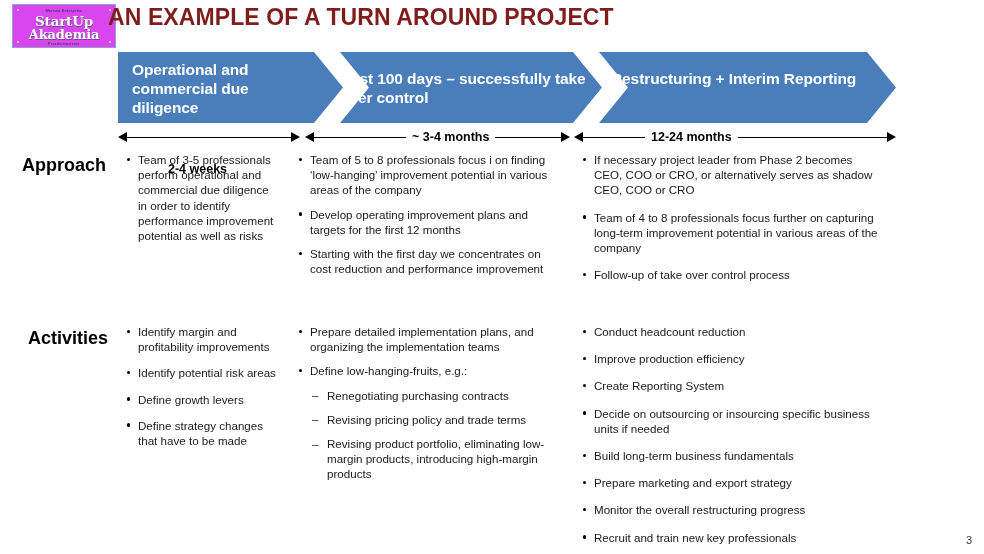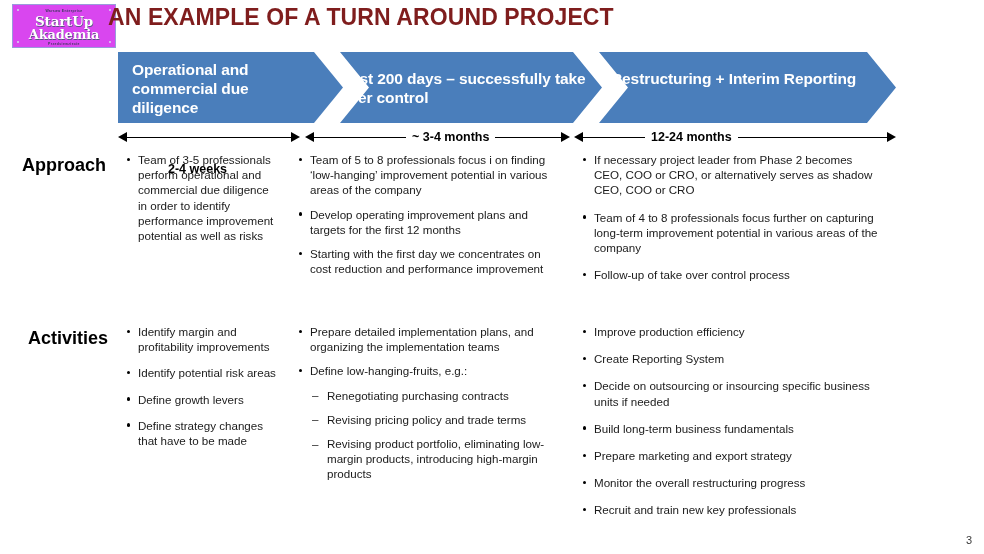--- a/index.html
+++ b/index.html
@@ -259,21 +259,21 @@
     <div class="logo-bottom">Przedsiewziecie</div>
   </div>
 
   <div class="title">AN EXAMPLE OF A TURN AROUND PROJECT</div>
 
   <div class="chevron-band">
     <div class="chev chev-1"></div>
     <div class="chev chev-2"></div>
     <div class="chev chev-3"></div>
     <div class="chev-label chev-label-1">Operational and commercial due diligence</div>
-    <div class="chev-label chev-label-2">First 200 days – successfully take over control</div>
+    <div class="chev-label chev-label-2">First 100 days – successfully take over control</div>
     <div class="chev-label chev-label-3">Restructuring + Interim Reporting</div>
   </div>
 
   <div class="timeline">
 
     <div class="tl-line" style="left:127px;width:164px;"></div>
     <div class="tl-arrow left" style="left:118px;"></div>
     <div class="tl-arrow right" style="left:291px;"></div>
     <div class="tl-text" style="left:162px;margin-top:32px;">2-4 weeks</div>
 
@@ -332,20 +332,21 @@
           <li>Renegotiating purchasing contracts</li>
           <li>Revising pricing policy and trade terms</li>
           <li>Revising product portfolio, eliminating low-margin products, introducing high-margin products</li>
         </ul>
       </li>
     </ul>
   </div>
 
   <div class="col activities-c3">
     <ul class="bullets">
+      <li>Conduct headcount reduction</li>
       <li>Improve production efficiency</li>
       <li>Create  Reporting System</li>
       <li>Decide on outsourcing or insourcing specific business units if needed</li>
       <li>Build long-term business fundamentals</li>
       <li>Prepare marketing and export strategy</li>
       <li>Monitor the overall restructuring progress</li>
       <li>Recruit and train new key professionals</li>
 
     </ul>
   </div>

